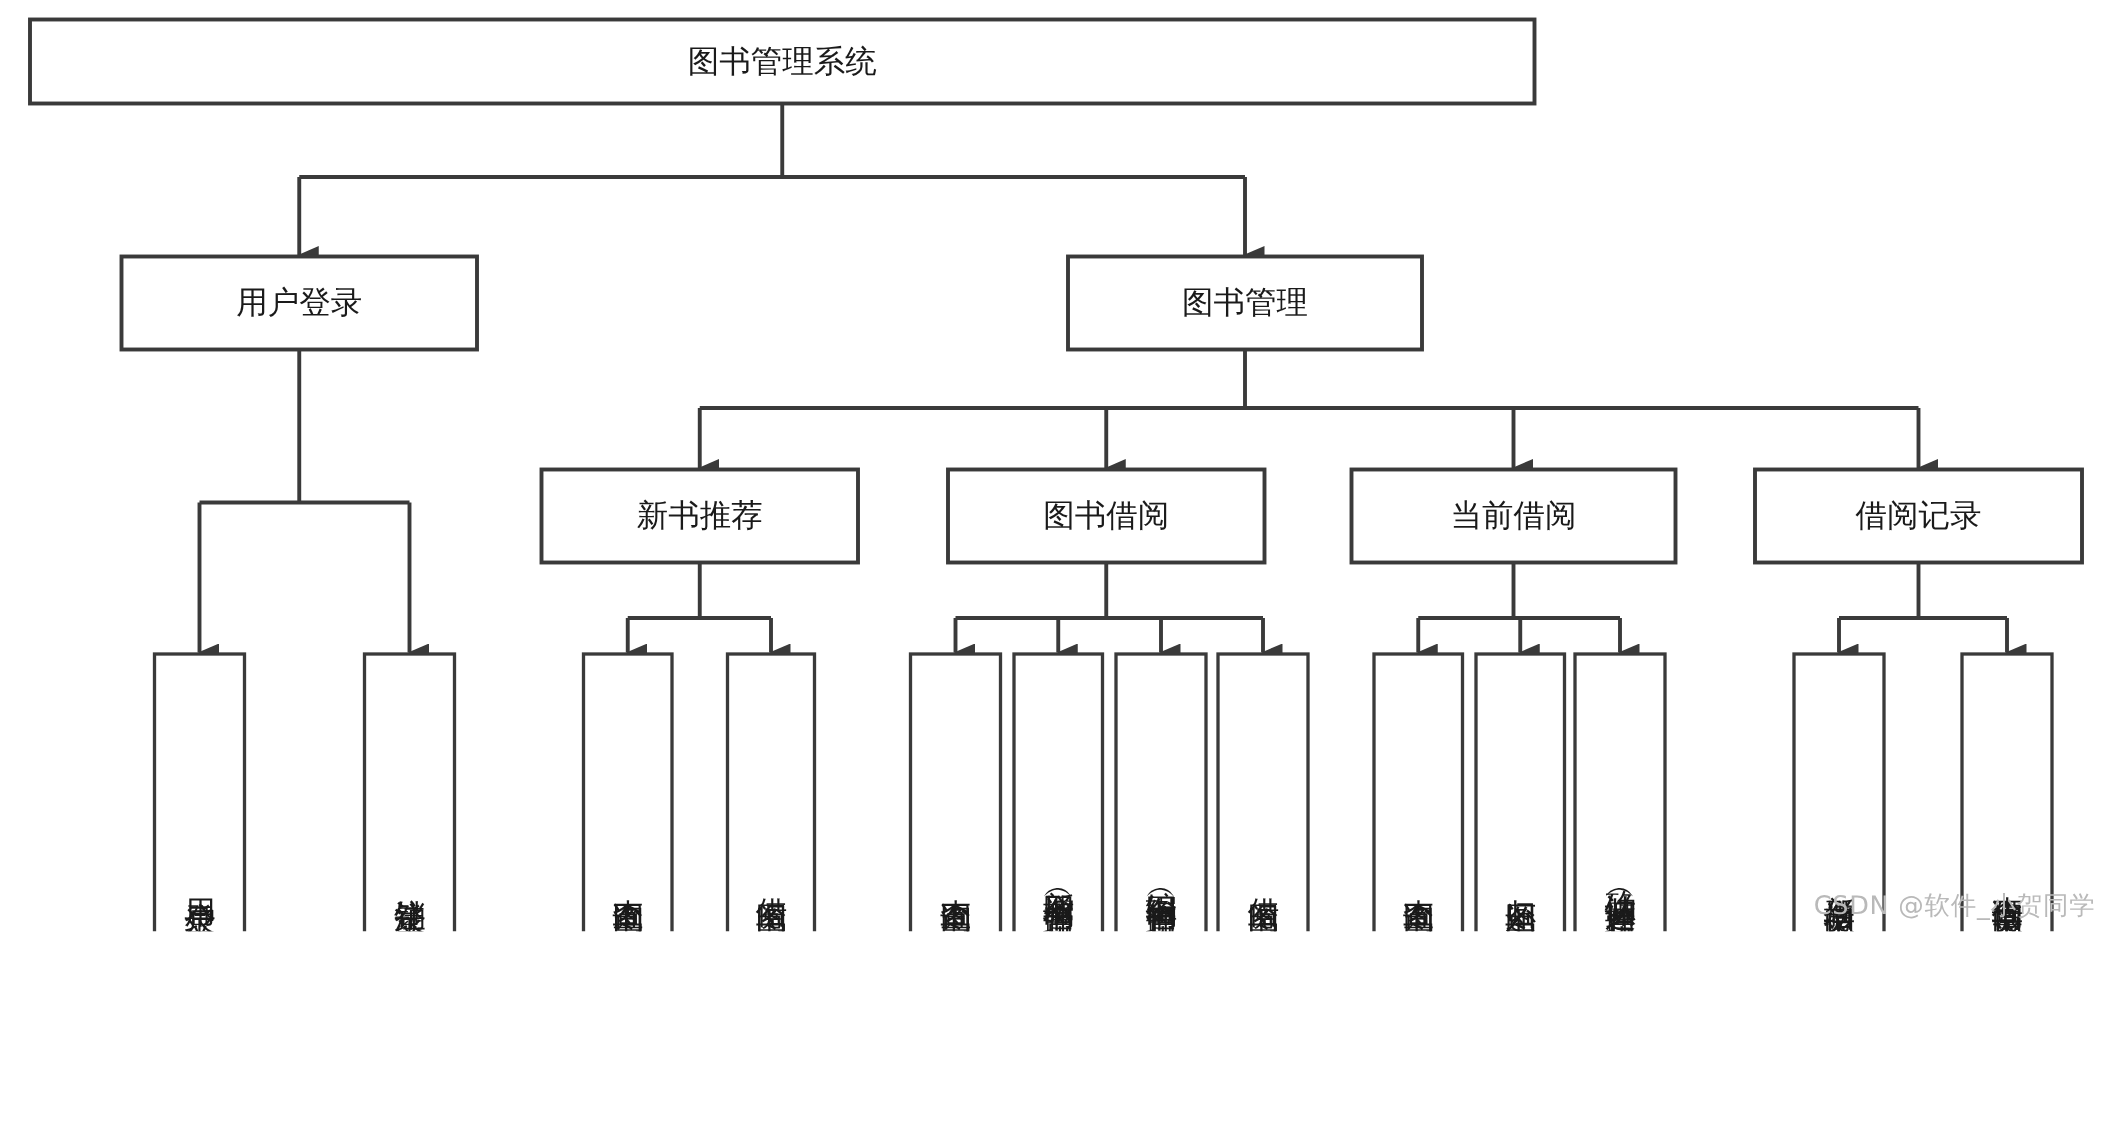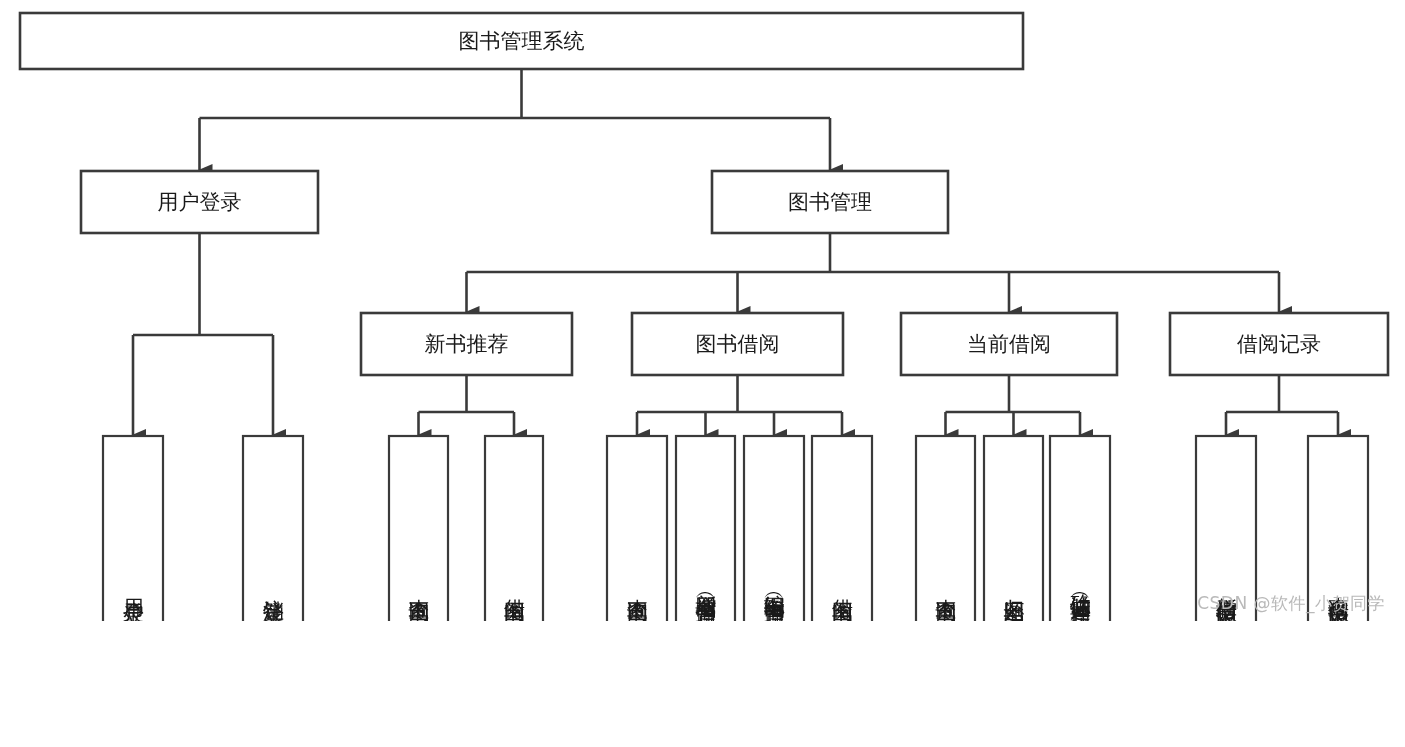--- a/index.html
+++ b/index.html
@@ -63,21 +63,21 @@
     font-family: "DejaVu Sans", "Liberation Sans", sans-serif;
     font-size: 21px;
     line-height: 1.18;
     letter-spacing: 2px;
     color: #1a1a1a;
     white-space: nowrap;
     text-align: center;
   }
   .watermark {
     position: absolute;
-    right: 20px;
+    right: 8px;
     bottom: 6px;
     font-family: "DejaVu Sans", "Liberation Sans", sans-serif;
     font-size: 17px;
     color: #b9b9b9;
     letter-spacing: 0.5px;
     white-space: nowrap;
   }
 </style>
 </head>
 <body>

